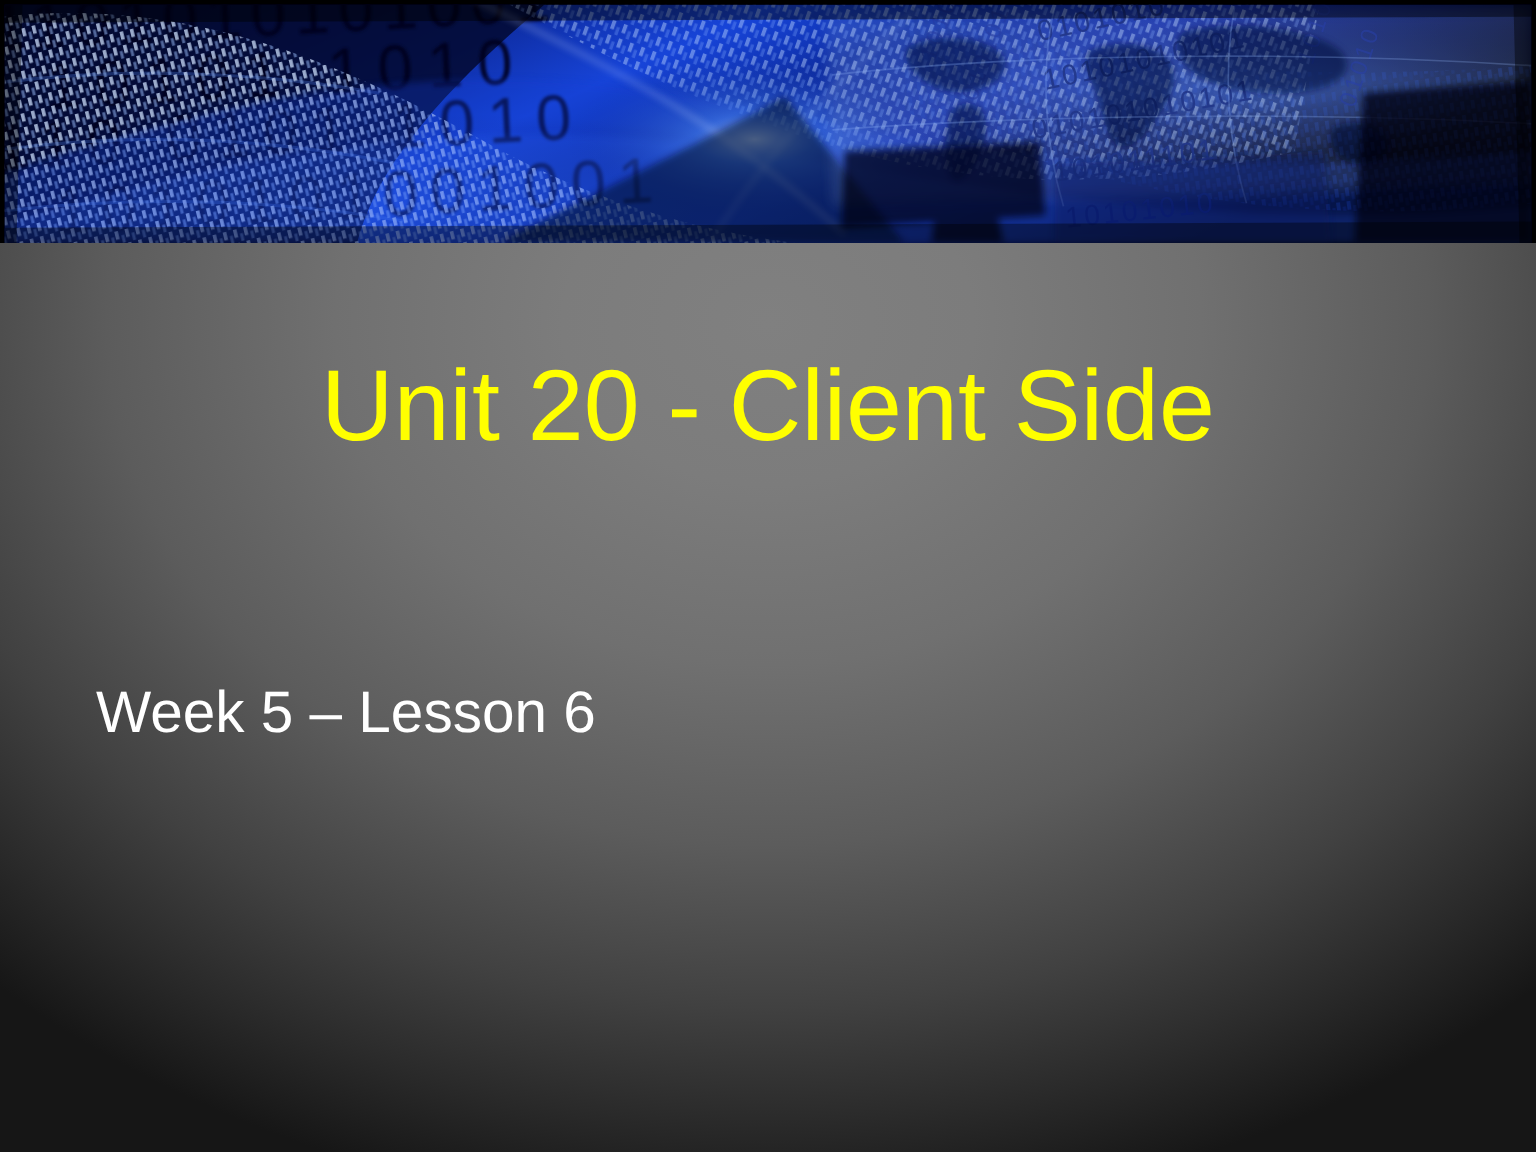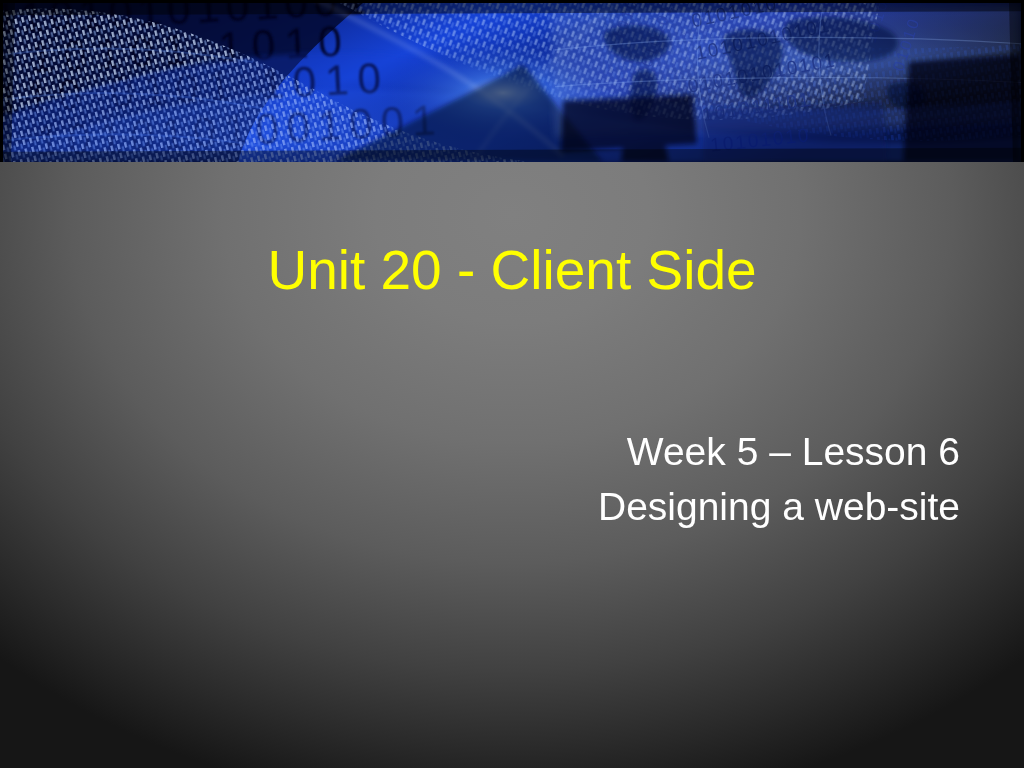--- a/index.html
+++ b/index.html
@@ -52,34 +52,34 @@
   
   .title-block {
     position: absolute;
     left: 64px;
     top: 238px;
     width: 896px;
     text-align: center;
   }
   .title-line {
     color: #ffff00;
-    font-size: 55px;
+    font-size: 67px;
     line-height: 65px;
     font-weight: 400;
     letter-spacing: 0px;
     white-space: nowrap;
   }
 
   
   .subtitle-block {
     position: absolute;
     left: 64px;
-    top: 424px;
+    top: 448px;
     width: 896px;
-    text-align: right;
+    text-align: left;
   }
   .subtitle-line {
     color: #ffffff;
     font-size: 39px;
     line-height: 55px;
     font-weight: 400;
     white-space: nowrap;
   }
 </style>
 </head>
@@ -261,16 +261,15 @@
       </svg>
     </div>
   </div>
 
   <div class="title-block">
     <div class="title-line">Unit 20 - Client Side</div>
   </div>
 
   <div class="subtitle-block">
     <div class="subtitle-line">Week 5 – Lesson 6</div>
-    <div class="subtitle-line">Designing a web-site</div>
   </div>
 
 </div>
 
 </body></html>

